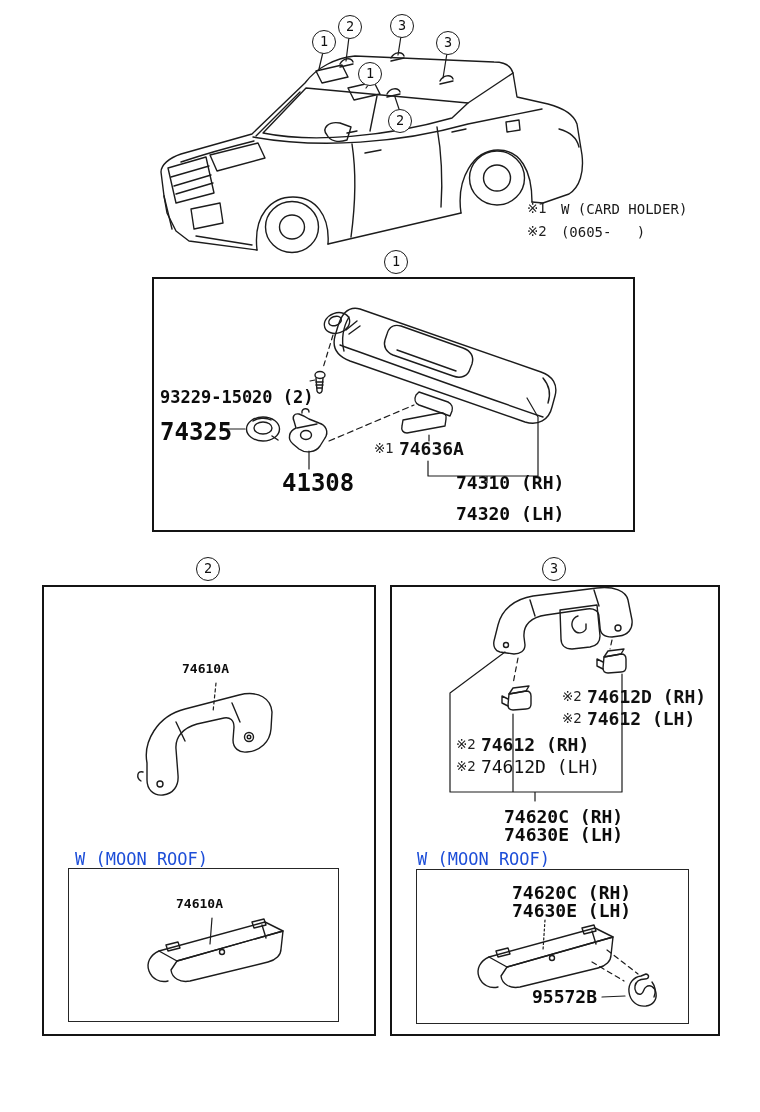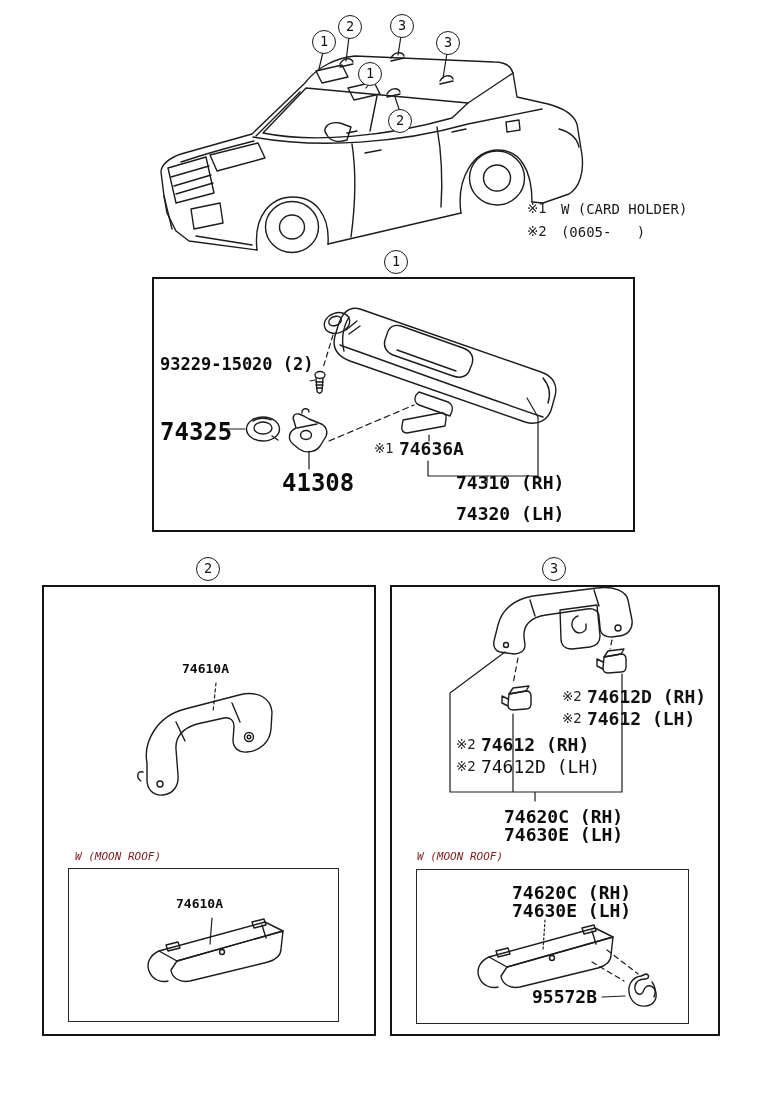--- a/index.html
+++ b/index.html
@@ -8,21 +8,21 @@
   .art{position:absolute;left:0;top:0;}
   .pn{position:absolute;font-weight:bold;color:#0c0c0c;white-space:pre;line-height:1;}
   .pn17{font-size:17px}.pn18{font-size:18px}.pn19{font-size:24px}.pn20{font-size:13px}.pn21{font-size:18px}
   .mk{font-family:"DejaVu Sans","Liberation Sans",sans-serif;font-size:13.5px;font-weight:normal;color:#222;line-height:1;}
   .note-row{position:absolute;display:flex;align-items:center;gap:14px;font-size:14px;white-space:pre;color:#1a1a1a;line-height:1;}
   .lbl-row{position:absolute;display:flex;align-items:center;gap:5px;white-space:pre;}
   .callout{position:absolute;width:22px;height:22px;border:1.4px solid #1a1a1a;border-radius:50%;
            display:flex;align-items:center;justify-content:center;font-size:13.5px;background:#fff;line-height:1;z-index:3;}
   .pbox{position:absolute;border:2px solid #141414;z-index:1;}
   .ibox{position:absolute;border:1.5px solid #262626;z-index:1;}
-  .mr-title{position:absolute;font-size:11px;color:#7f1d1d;white-space:pre;line-height:1;z-index:2;font-style:italic;}
+  .mr-title{position:absolute;font-size:17px;color:#1d4ed8;white-space:pre;line-height:1;z-index:2;}
   .docnum{position:absolute;font-size:13px;color:#222;line-height:1;}
   .z2{z-index:2;}
 </style>
 </head>
 <body>
 
 <div class="page">
 
   <svg class="art" width="760" height="1112" viewBox="0 0 760 1112">
     <g fill="none" stroke="#1c1c1c" stroke-width="1.4" stroke-linecap="round" stroke-linejoin="round">
@@ -172,21 +172,21 @@
     <span class="mk">※1</span>
     <span>W (CARD HOLDER)</span>
   </div>
   <div class="note-row" style="left:527px;top:225px">
     <span class="mk">※2</span>
     <span>(0605-   )</span>
   </div>
 
   <div class="callout" style="left:384px;top:250px">1</div>
   <div class="pbox" style="left:152px;top:277px;width:479px;height:251px"></div>
-  <div class="pn pn17" style="left:160px;top:356px">93229-15020 (2)</div>
+  <div class="pn pn17" style="left:160px;top:389px">93229-15020 (2)</div>
   <div class="pn pn19" style="left:160px;top:420px">74325</div>
   <div class="pn pn19" style="left:282px;top:471px">41308</div>
   <div class="lbl-row" style="left:374px;top:438px">
     <span class="mk">※1</span>
     <span class="pn21" style="position:static;font-weight:bold;white-space:pre">74636A</span>
   </div>
   <div class="pn pn18" style="left:456px;top:474px">74310 (RH)</div>
   <div class="pn pn18" style="left:456px;top:505px">74320 (LH)</div>
 
   <div class="callout" style="left:196px;top:557px">2</div>

